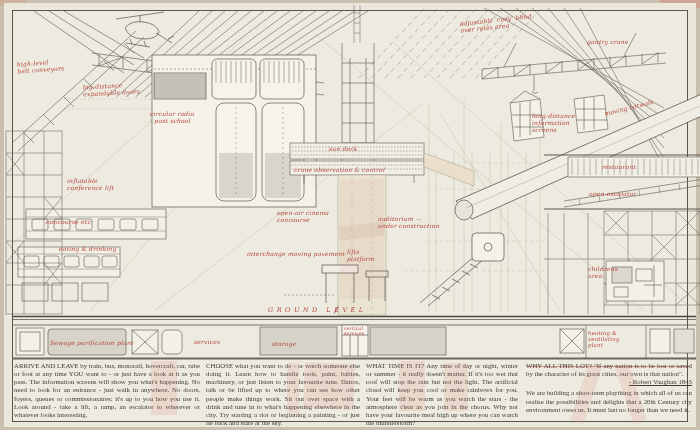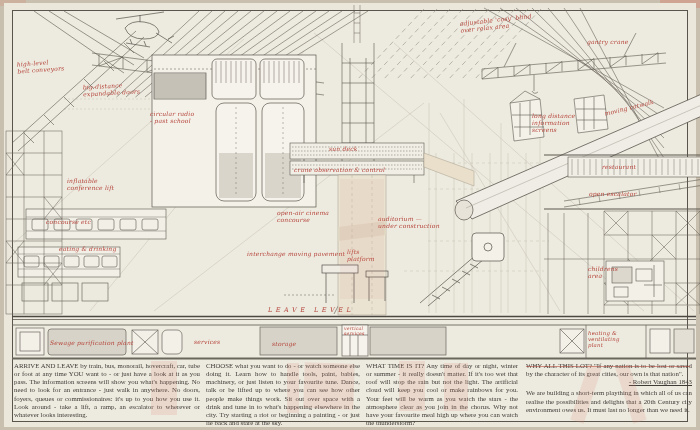--- a/index.html
+++ b/index.html
@@ -232,21 +232,21 @@
 <div class="ann nw" style="left:290px;top:164px;">crane observation &amp; control</div>
 <div class="ann" style="left:273px;top:207px;">open-air cinema
 concourse</div>
 <div class="ann nw" style="left:243px;top:248px;">interchange moving pavement</div>
 <div class="ann" style="left:343px;top:246px;">lifts
 platform</div>
 <div class="ann" style="left:374px;top:213px;">auditorium —
 under construction</div>
 <div class="ann" style="left:584px;top:263px;">childrens
 area</div>
-<span id="ground-label" style="left:264px;top:303px;">LEAVE LEVEL</span>
+<span id="ground-label" style="left:264px;top:303px;">GROUND LEVEL</span>
 
 <div class="ann nw" style="left:46px;top:337px;">Sewage purification plant</div>
 <div class="ann nw" style="left:190px;top:336px;">services</div>
 <div class="ann nw" style="left:268px;top:338px;">storage</div>
 <div class="ann tiny" style="left:340px;top:323px;">vertical
 services</div>
 <div class="ann" style="left:584px;top:327px;font-size:5.4px;line-height:6.2px;">heating &amp;
 ventilating
 plant</div>
 

